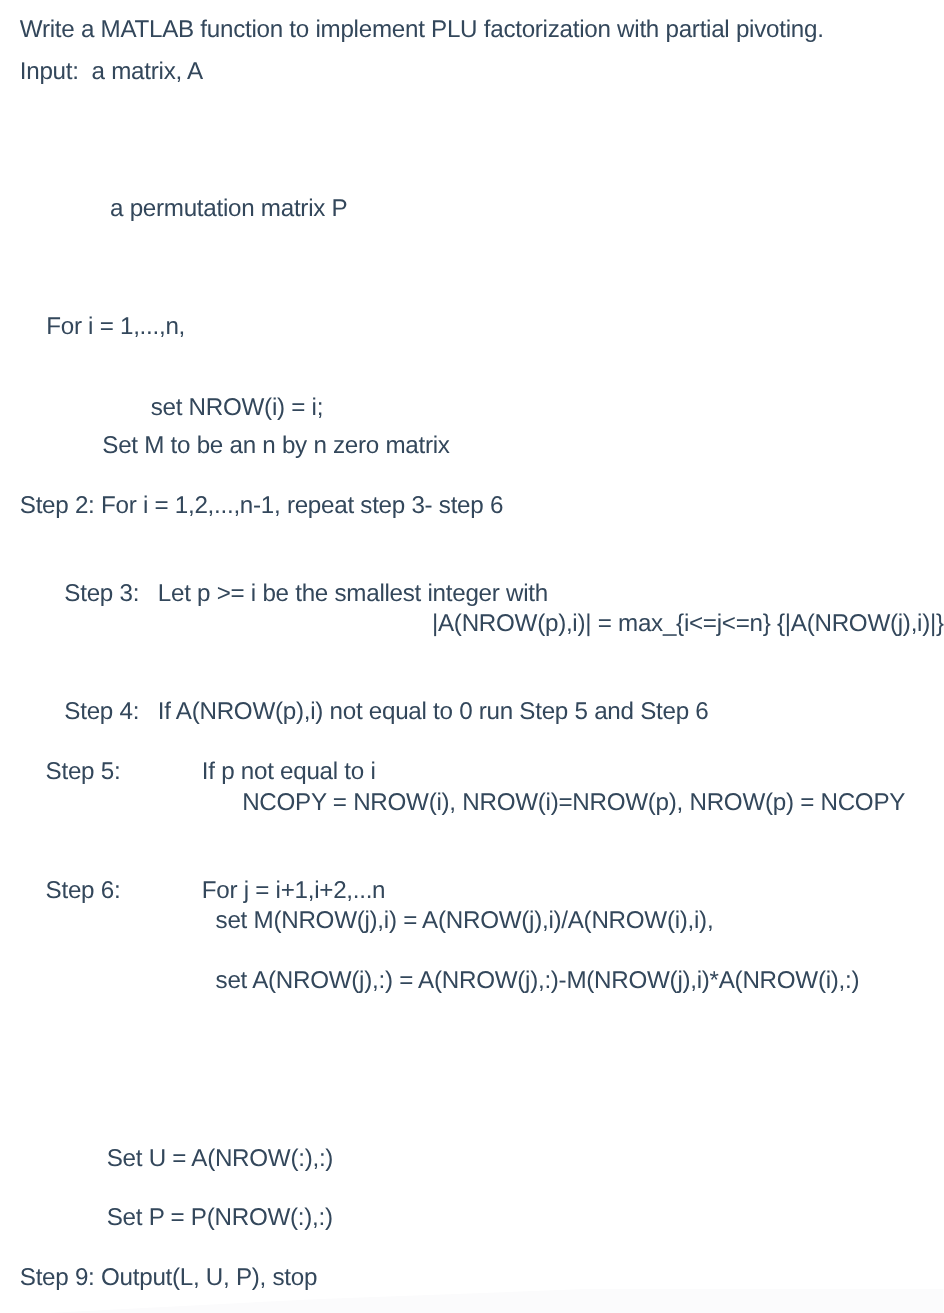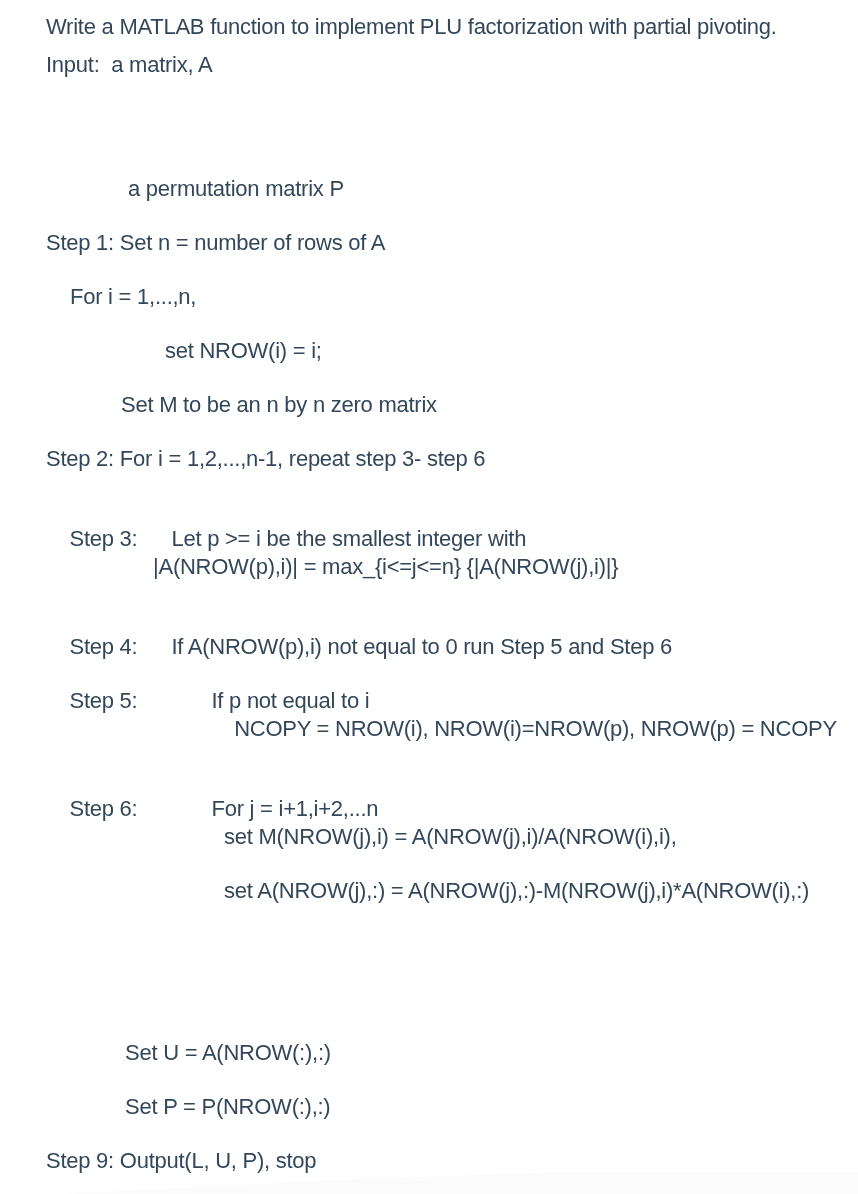--- a/index.html
+++ b/index.html
@@ -10,47 +10,46 @@
     width: 858px;
     height: 1194px;
     position: relative;
     overflow: hidden;
     background: #ffffff;
     font-family: "Liberation Sans", "DejaVu Sans", sans-serif;
   }
   .doc {
     position: absolute;
     inset: 0;
-    margin-left: 28px;
   }
   .line {
     position: absolute;
     left: 0;
     right: 0;
     color: #33475b;
     font-size: 22px;
     line-height: 26px;
     letter-spacing: -0.25px;
     white-space: pre;
   }
   
   .i18  { padding-left: 18px;  }
   .i93  { padding-left: 93px;  }
   .i97  { padding-left: 97px;  }
   .i98  { padding-left: 42px;  }
   .i100 { padding-left: 100px; }
-  .i125 { padding-left: 125px; }
+  .i125 { padding-left: 125px; text-align: right; }
   .i137 { padding-left: 137px; }
   .i185 { padding-left: 185px; text-align: center; }
   .i196 { padding-left: 196px; }
   
   .lbl {
     display: inline-block;
   }
-  .lbl-w102 .lbl { width: 102px; }
+  .lbl-w102 .lbl { width: 102px; text-align: center; }
   .lbl-w142 .lbl { width: 142px; }
   
   .bottom-shade {
     position: absolute;
     left: 0;
     bottom: 0;
     width: 858px;
     height: 24px;
     background: #fbfbfc;
     clip-path: polygon(100% 8%, 100% 100%, 4% 100%, 34% 45%, 62% 8%);
@@ -58,23 +57,22 @@
   }
 </style>
 </head>
 <body>
 
 <div class="doc">
 
   <div class="line i18" style="top:14px">Write a MATLAB function to implement PLU factorization with partial pivoting.</div>
   <div class="line i18" style="top:52px">Input:  a matrix, A</div>
   <div class="line i100" style="top:176px">a permutation matrix P</div>
-  <div class="line i18" style="top:230px">Step 1: Set n = number of rows of A</div>
   <div class="line i98" style="top:284px">For i = 1,...,n,</div>
-  <div class="line i137" style="top:338px">set NROW(i) = i;</div>
+  <div class="line i137" style="top:357px">set NROW(i) = i;</div>
   <div class="line i93" style="top:392px">Set M to be an n by n zero matrix</div>
   <div class="line i18" style="top:446px">Step 2: For i = 1,2,...,n-1, repeat step 3- step 6</div>
 
   <div class="line i18 lbl-w102" style="top:500px">
     <span class="lbl">Step 3:</span><span>Let p &gt;= i be the smallest integer with</span>
   </div>
 
   <div class="line i125" style="top:554px">|A(NROW(p),i)| = max_{i&lt;=j&lt;=n} {|A(NROW(j),i)|}</div>
 
   <div class="line i18 lbl-w102" style="top:608px">

